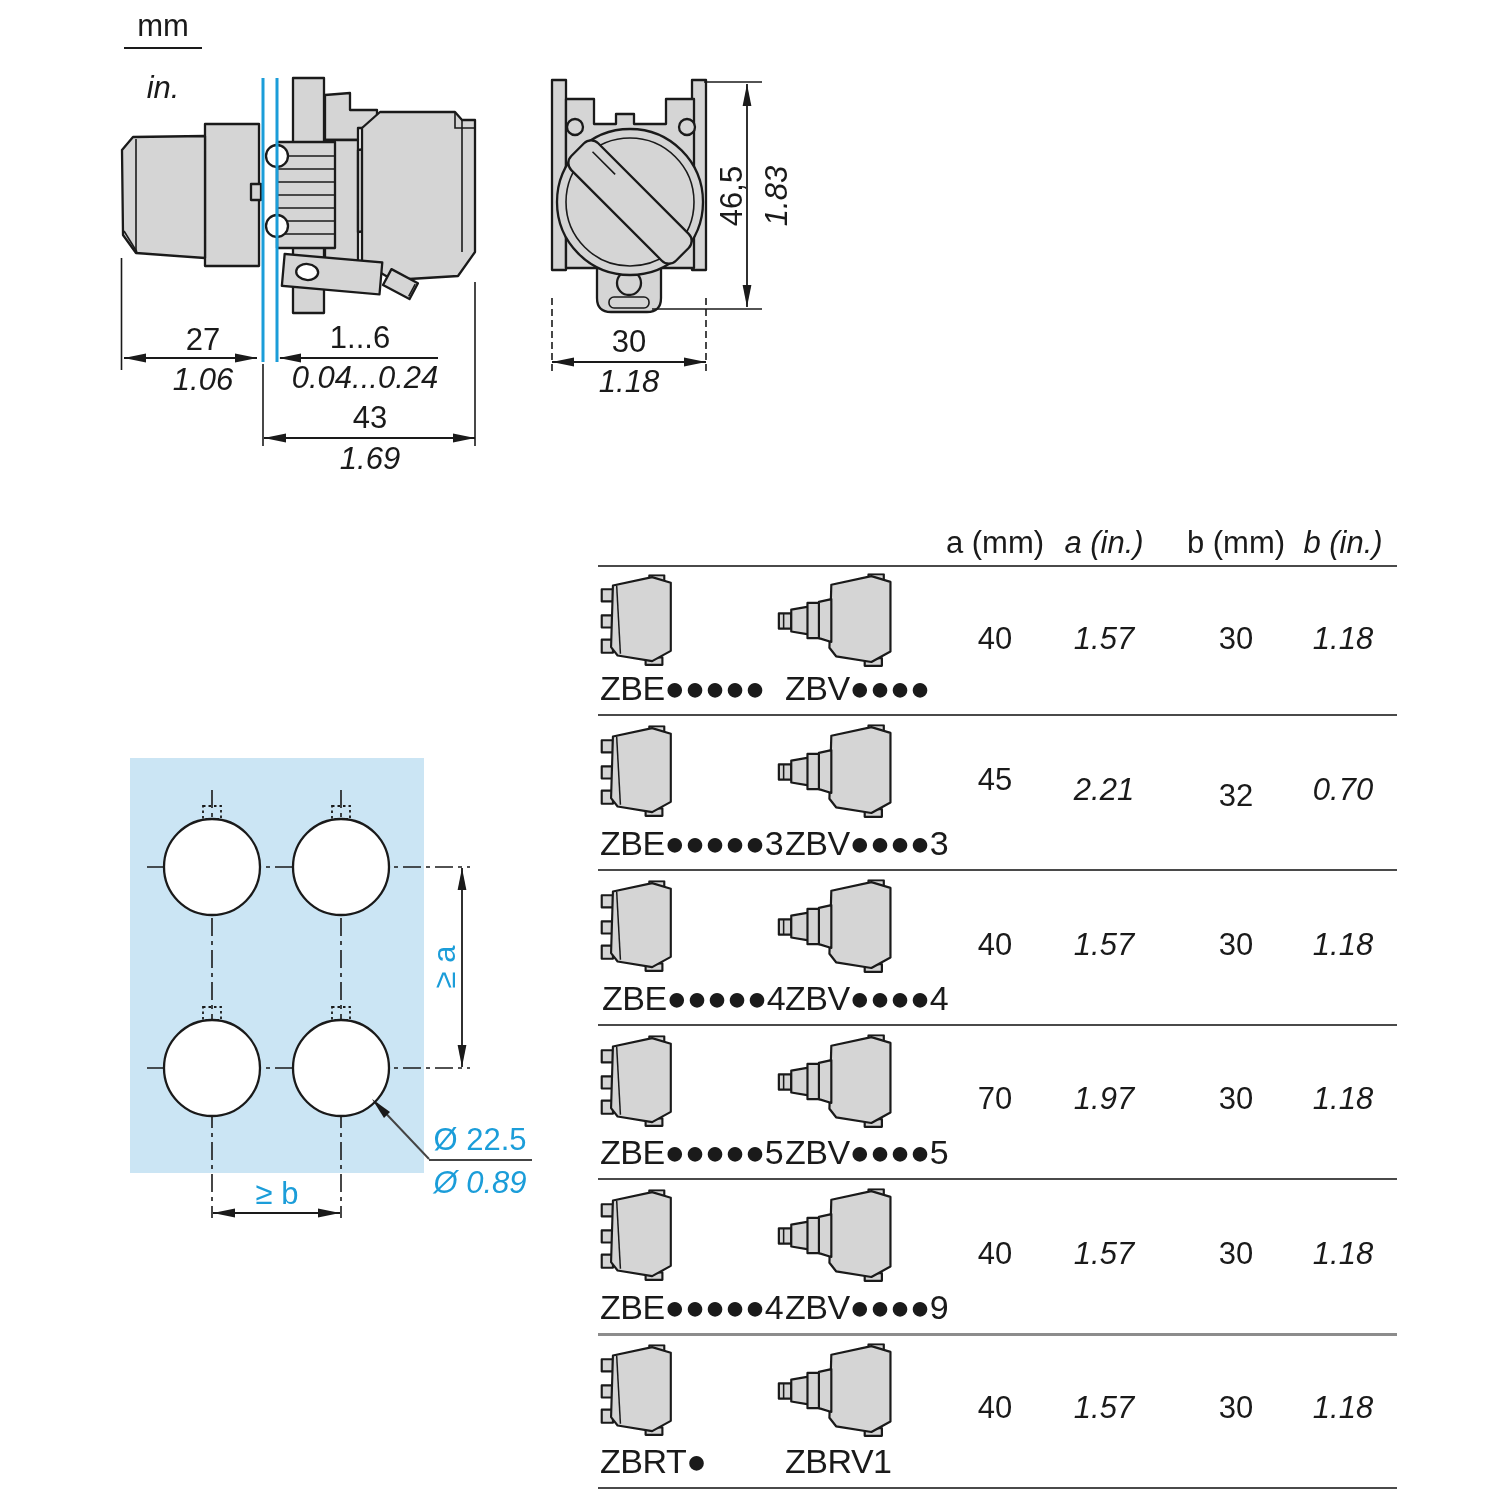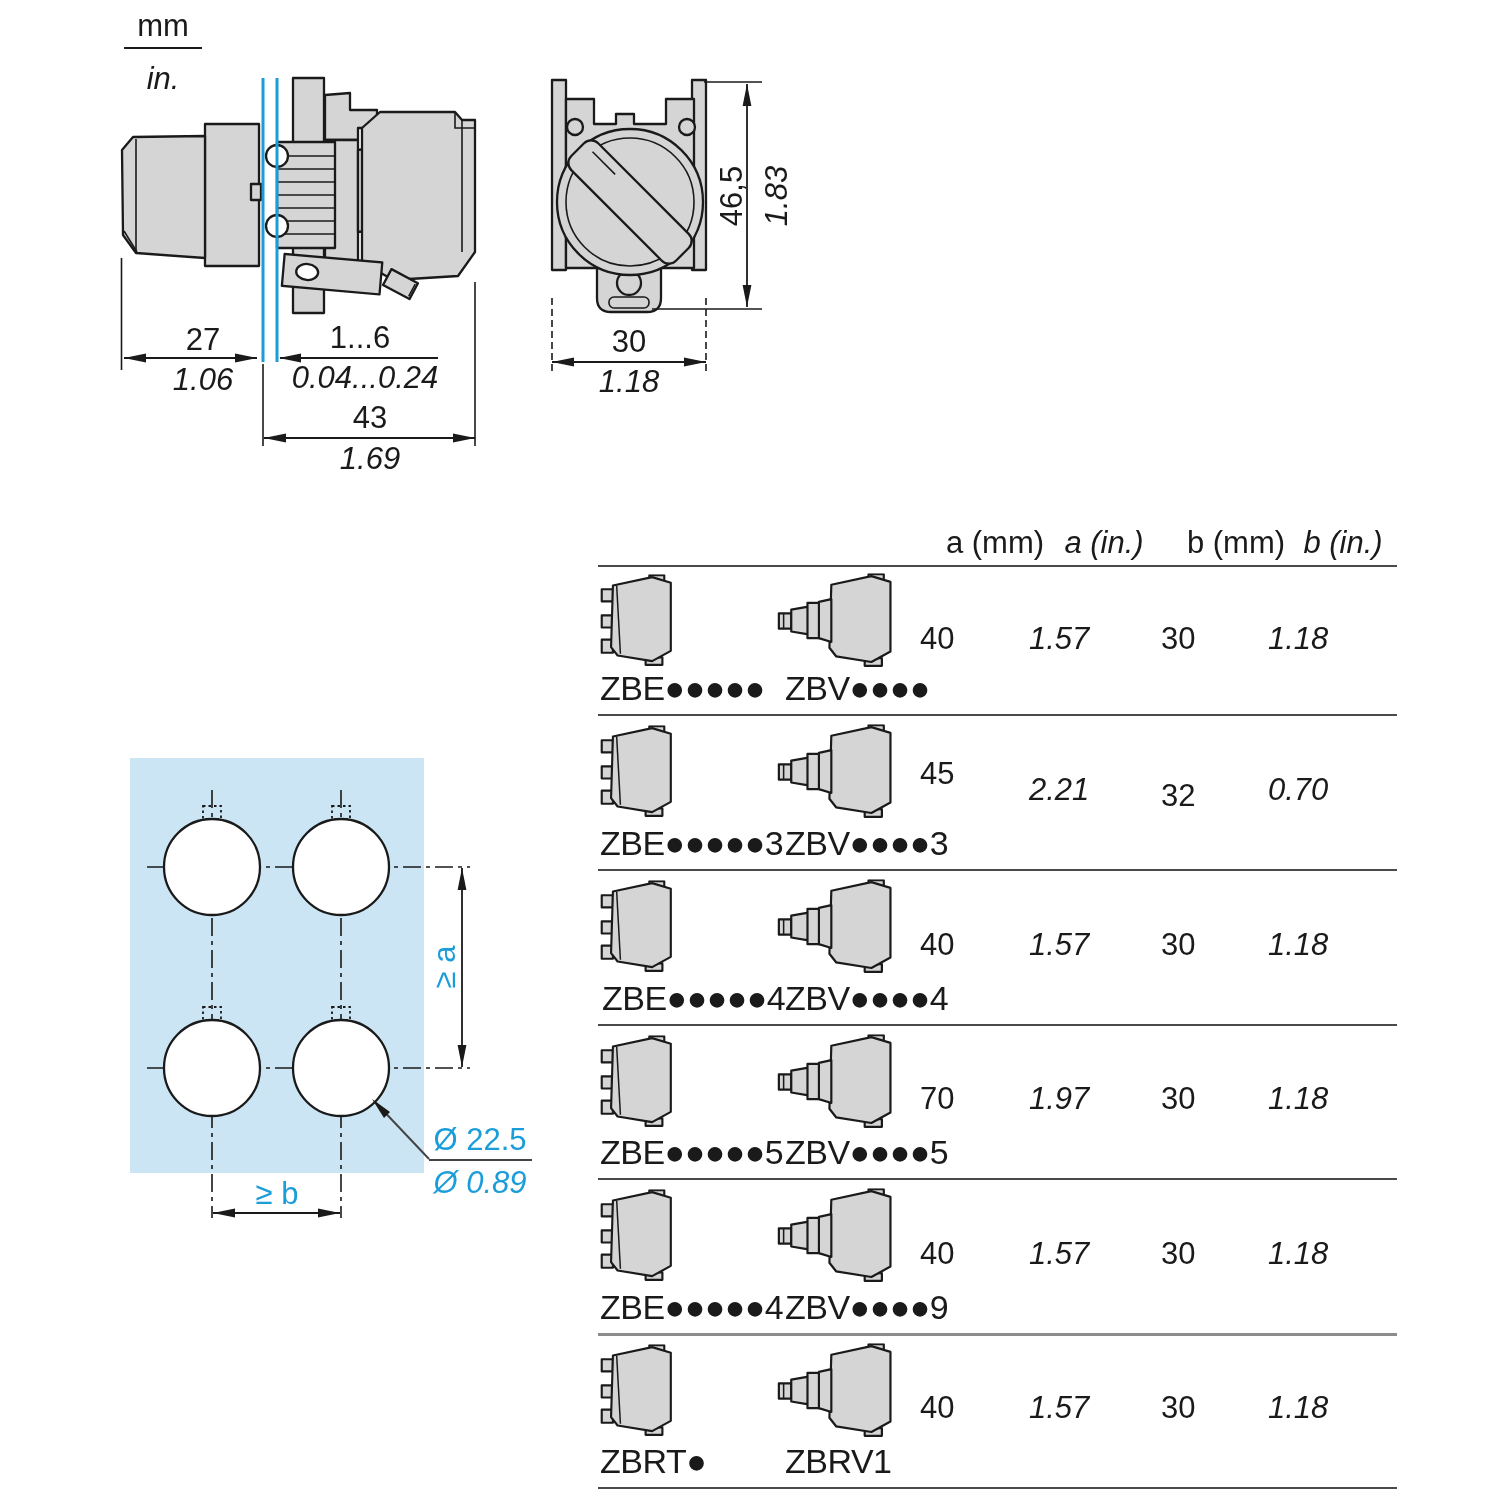--- a/index.html
+++ b/index.html
@@ -5,21 +5,21 @@
   html,body{margin:0;padding:0}
   body{
     width:1500px;height:1500px;position:relative;overflow:hidden;
     background:#ffffff;color:#1a1a1a;
     font-family:"Liberation Sans","DejaVu Sans",sans-serif;
   }
   .abs{position:absolute}
   
   .legend{left:124px;top:8px;width:78px;text-align:center;font-size:31px;line-height:36px}
   .legend .mm{border-bottom:2px solid #1a1a1a;padding-bottom:3px}
-  .legend .in{font-style:italic;padding-top:12px}
+  .legend .in{font-style:italic;padding-top:21px}
   
   svg{position:absolute;overflow:visible}
   svg text{font-size:31px;fill:#1a1a1a}
   .it{font-style:italic}
   .cyt{fill:#1B9DD9}
   .oln{fill:#D5D5D5;stroke:#1a1a1a;stroke-width:2.3;stroke-linejoin:round}
   .wln{fill:#ffffff;stroke:#1a1a1a;stroke-width:2.3;stroke-linejoin:round}
   .thin{stroke:#1a1a1a;stroke-width:1.6;fill:none}
   .dim{stroke:#1a1a1a;stroke-width:1.8;fill:none}
   .ah{fill:#1a1a1a;stroke:none}
@@ -28,21 +28,21 @@
   .dot{stroke:#1a1a1a;stroke-width:1.8;fill:none;stroke-dasharray:2.5 3}
   .dsh{stroke:#1a1a1a;stroke-width:1.6;fill:none;stroke-dasharray:7 4}
   .gline{stroke:#444;stroke-width:2;fill:none}
   
   .tbl{left:598px;top:515px;width:799px;height:975px}
   .rule{position:absolute;left:0;width:799px;background:#4a4a4a;height:2px}
   .rule.thick{height:3px;background:#8c8c8c}
   .hcell{position:absolute;top:10px;width:150px;text-align:center;font-size:31px}
   .row{position:absolute;left:0;width:799px}
   .lbl{position:absolute;font-size:34px;letter-spacing:-0.5px;white-space:nowrap}
-  .val{position:absolute;width:150px;font-size:31px;line-height:36px}
+  .val{position:absolute;width:150px;text-align:center;font-size:31px;line-height:36px}
   .ic{position:absolute}
   .c1{left:322px}.c2{left:431px}.c3{left:563px}.c4{left:670px}
 </style>
 </head>
 <body>
 
 <svg width="0" height="0" style="position:absolute">
   <defs>
     <symbol id="icon-zbe" viewBox="0 0 90 100">
       <rect class="oln" x="4" y="16" width="12" height="13"></rect>
@@ -240,21 +240,21 @@
 
   <div class="row" style="top:199px;height:155px">
     <svg class="ic" style="left:0;top:10px" width="84" height="96" viewBox="0 0 90 100">
         <use href="#icon-zbe"></use>
       </svg>
     <svg class="ic" style="left:178px;top:10px" width="124" height="96" viewBox="0 0 130 100">
         <use href="#icon-zbv"></use>
       </svg>
     <div class="lbl" style="left:2px;bottom:6px">ZBE●●●●●3</div>
     <div class="lbl" style="left:187px;bottom:6px">ZBV●●●●3</div>
-    <div class="val c1" style="top:42px">45</div>
+    <div class="val c1" style="top:48px">45</div>
     <div class="val c2 it" style="top:58px">2.21</div>
     <div class="val c3" style="top:64px">32</div>
     <div class="val c4 it" style="top:58px">0.70</div>
   </div>
 
   <div class="row" style="top:354px;height:155px">
     <svg class="ic" style="left:0;top:10px" width="84" height="96" viewBox="0 0 90 100">
         <use href="#icon-zbe"></use>
       </svg>
     <svg class="ic" style="left:178px;top:10px" width="124" height="96" viewBox="0 0 130 100">

